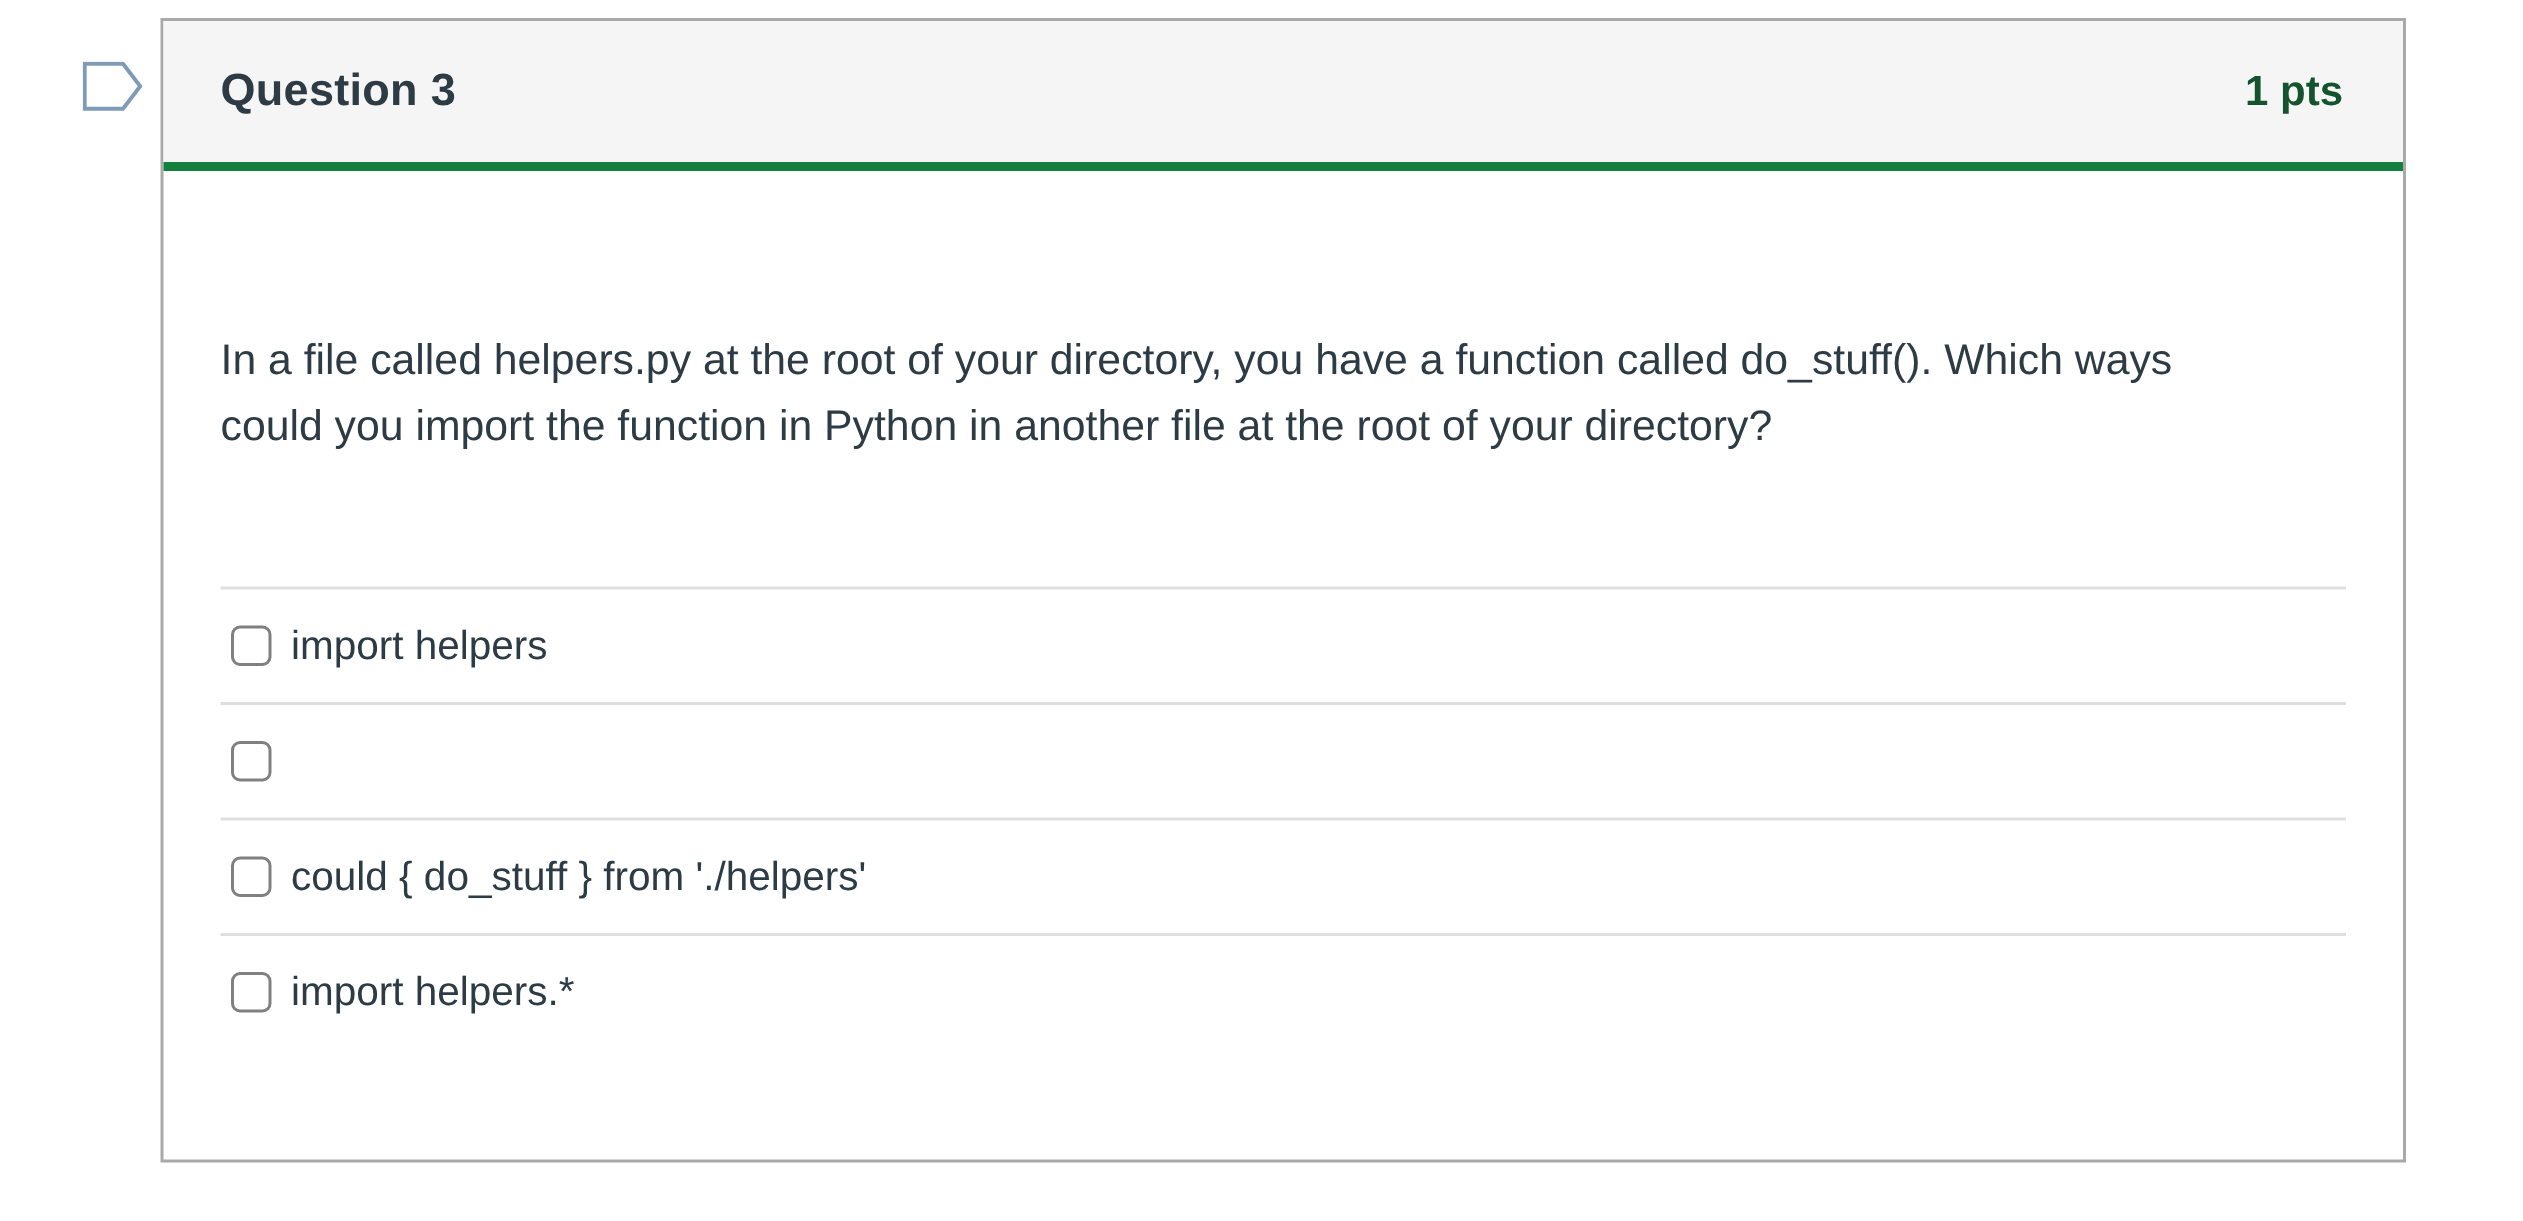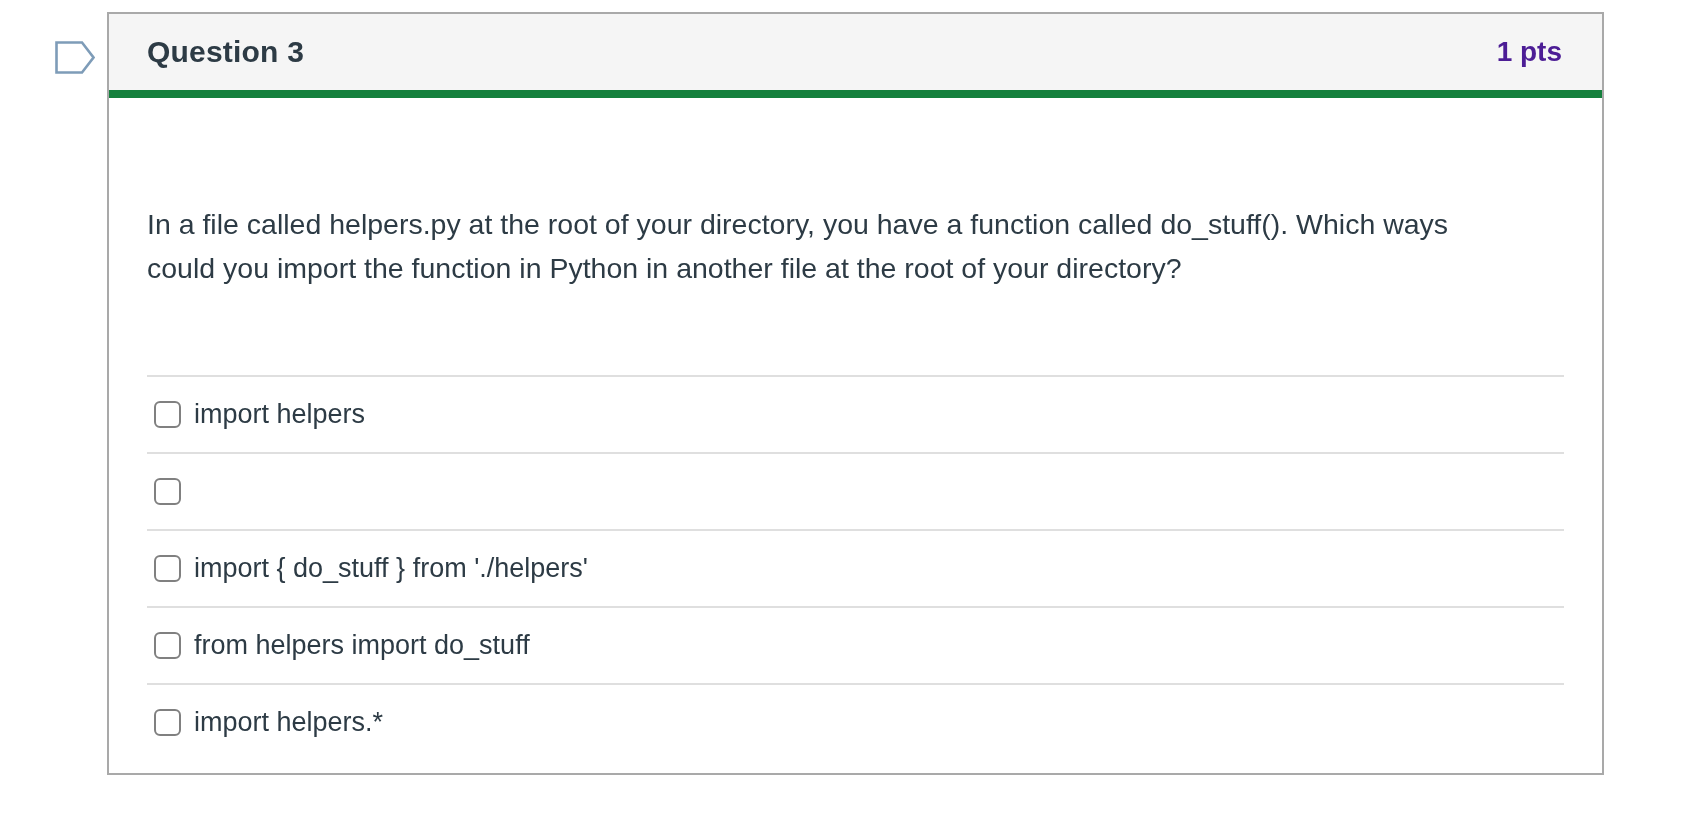--- a/index.html
+++ b/index.html
@@ -23,38 +23,38 @@
   
   .question-card {
     position: absolute;
     left: 107px; top: 12px;
     width: 1497px; height: 763px;
     background: #ffffff;
     border: 2px solid #a9a9a9;
   }
 
   .card-header {
-    height: 84px;
+    height: 100px;
     background: #f5f5f5;
-    border-bottom: 8px solid #15803d;
+    border-bottom: 6px solid #15803d;
     display: flex;
     align-items: center;
     justify-content: space-between;
     padding: 0 40px 0 38px;
   }
   .question-title {
     font-size: 30px;
     font-weight: 700;
     color: #2d3b45;
     letter-spacing: 0.2px;
   }
   .question-points {
     font-size: 28px;
     font-weight: 700;
-    color: #4c1d95;
+    color: #14532d;
   }
 
   .card-body {
     padding: 0 38px;
   }
   .question-prompt {
     margin-top: 104px;
     font-size: 28.5px;
     line-height: 44px;
     color: #2d3b45;
@@ -108,25 +108,21 @@
     <ul class="answers">
       <li class="answer-row">
         <span class="checkbox"></span>
         <span class="answer-label">import helpers</span>
       </li>
       <li class="answer-row">
         <span class="checkbox"></span>
       </li>
       <li class="answer-row">
         <span class="checkbox"></span>
-        <span class="answer-label">import { do_stuff } from './helpers'</span>
-      </li>
-      <li class="answer-row">
-        <span class="checkbox"></span>
-        <span class="answer-label">from helpers import do_stuff</span>
+        <span class="answer-label">could { do_stuff } from './helpers'</span>
       </li>
       <li class="answer-row">
         <span class="checkbox"></span>
         <span class="answer-label">import helpers.*</span>
       </li>
     </ul>
   </div>
 
 </div>
 

